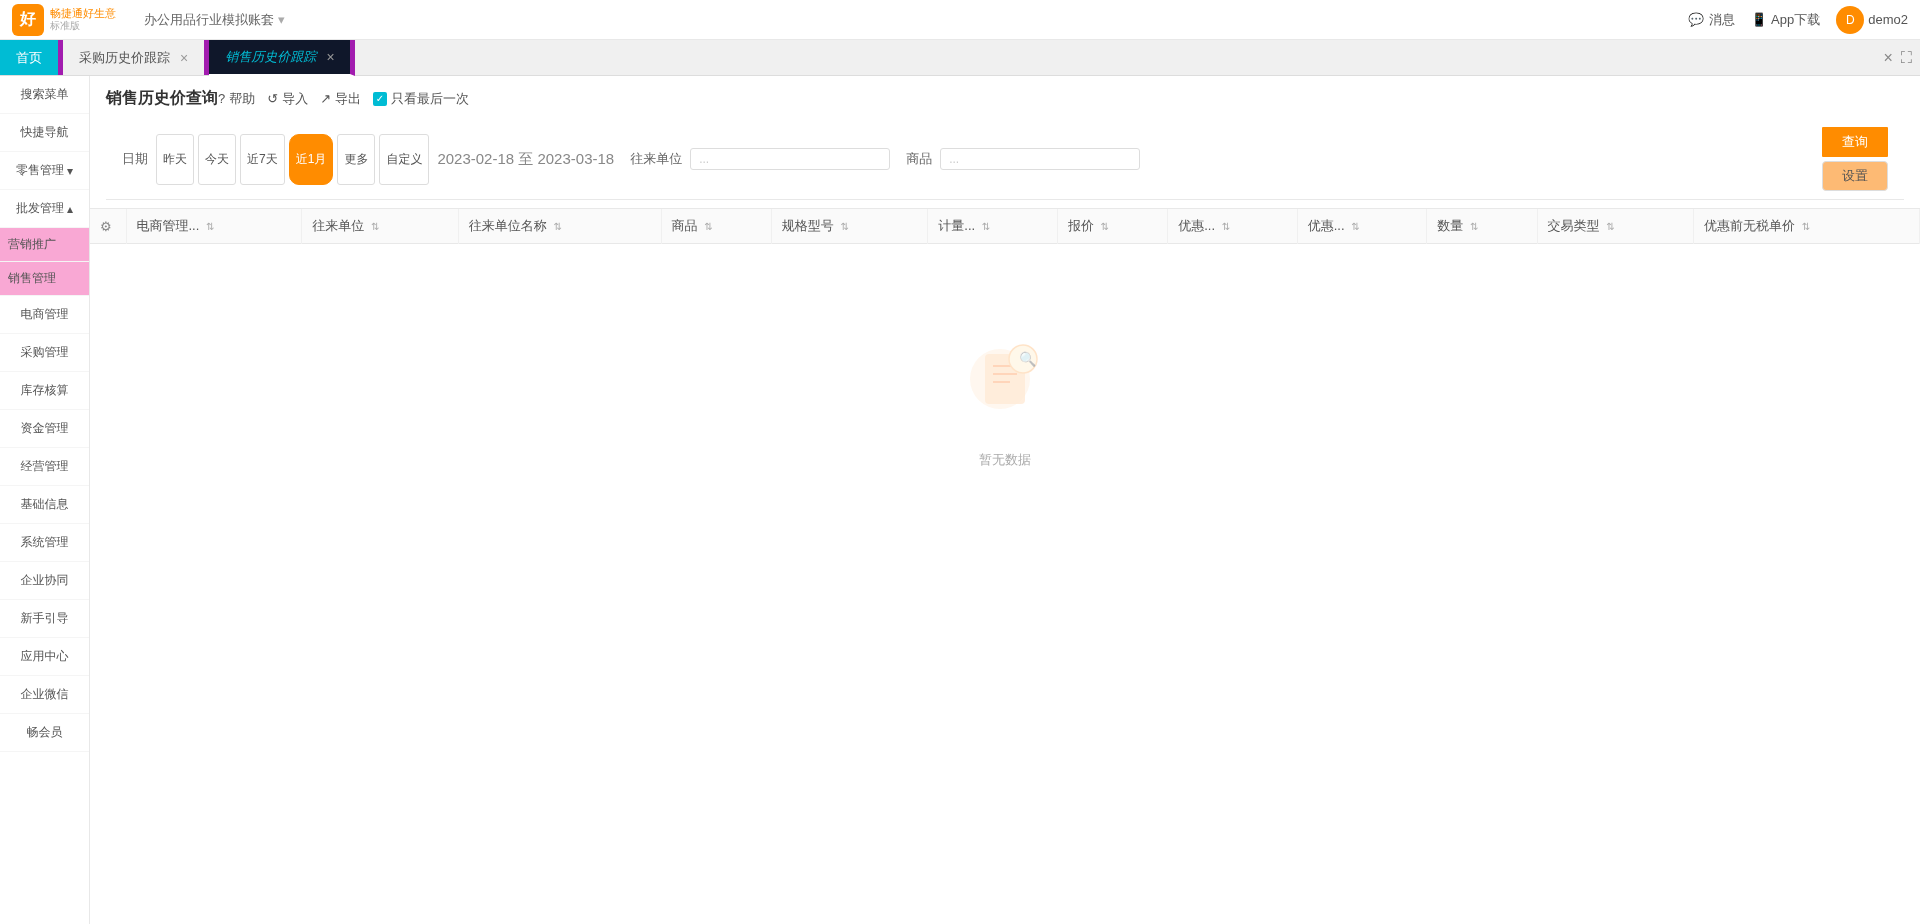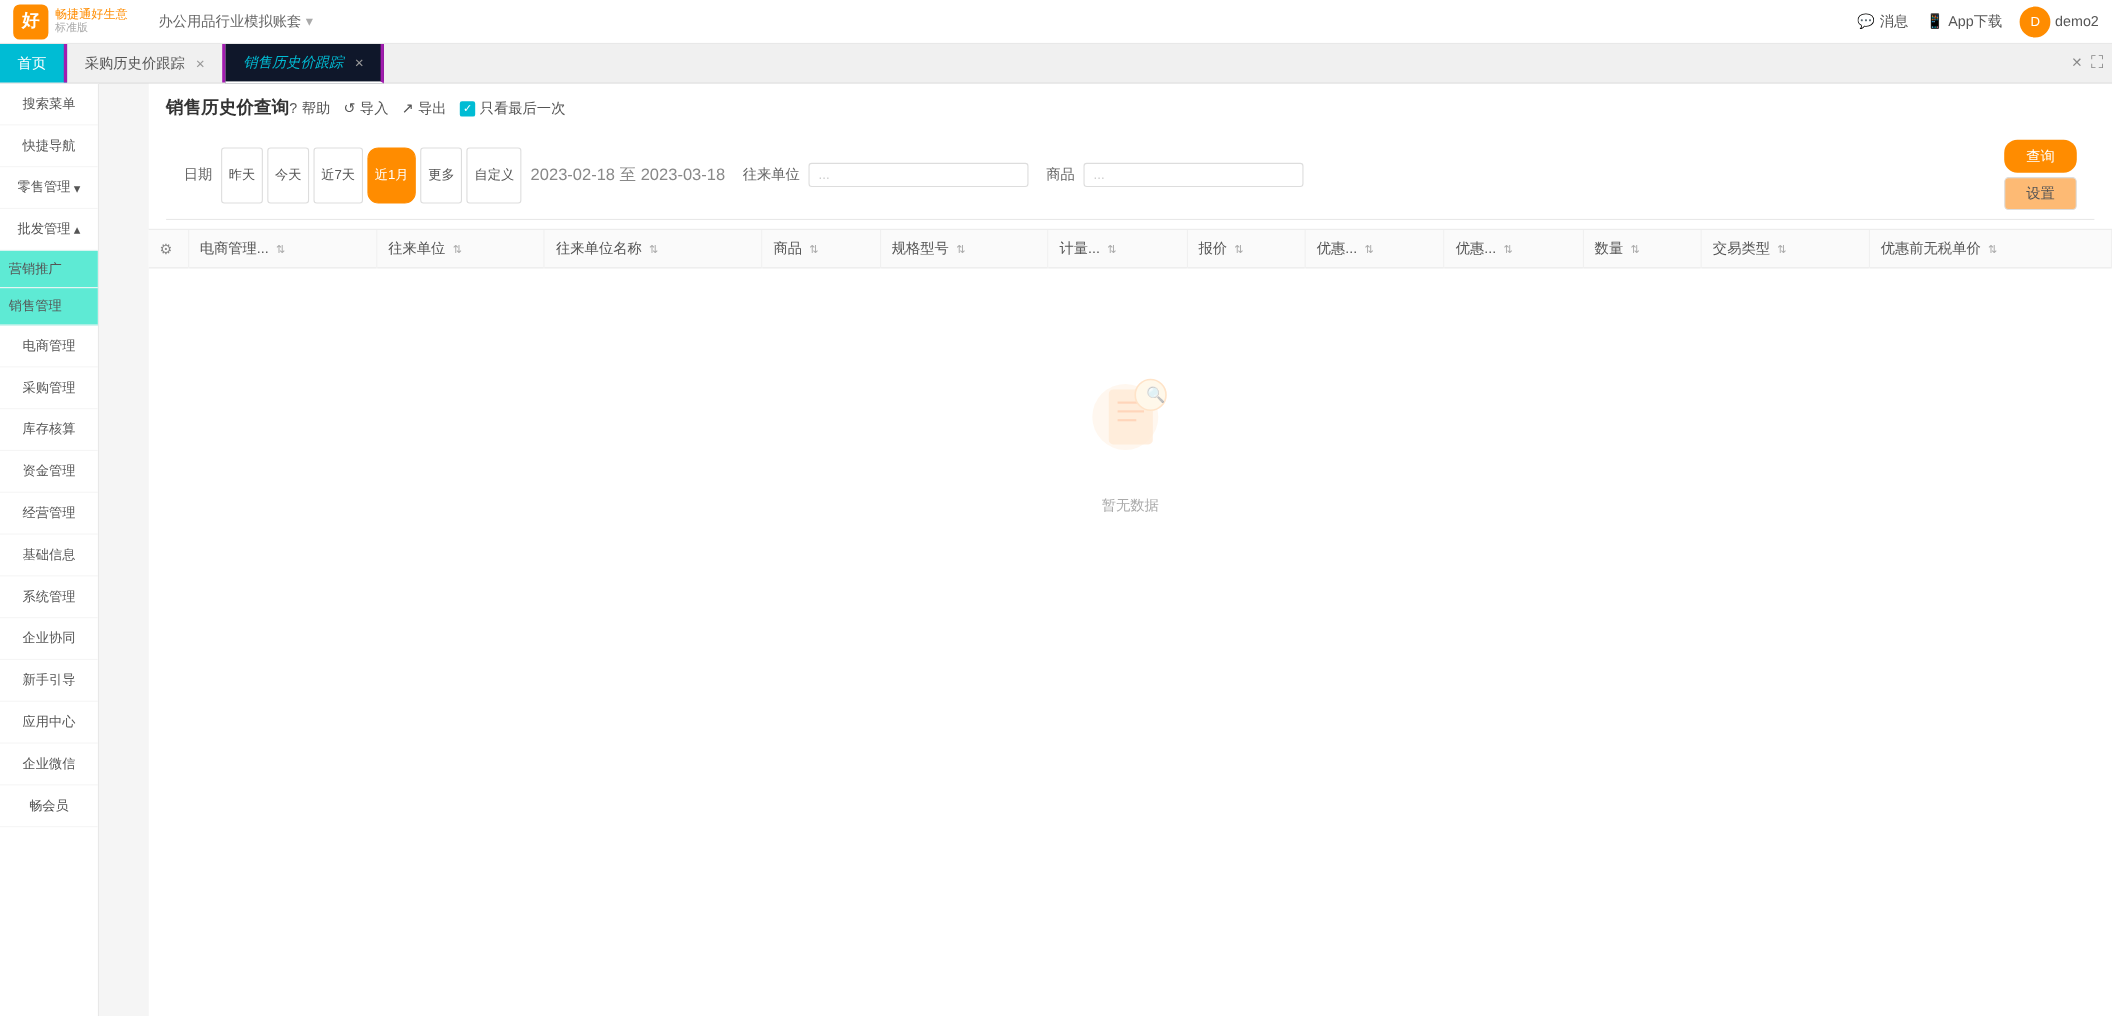--- a/index.html
+++ b/index.html
@@ -11,35 +11,35 @@
     .logo-area { display: flex; align-items: center; gap: 6px; }
     .logo-icon { width: 32px; height: 32px; background: #ff8c00; border-radius: 6px; display: flex; align-items: center; justify-content: center; color: white; font-size: 16px; font-weight: bold; }
     .logo-text { font-size: 11px; color: #ff8c00; line-height: 1.2; }
     .top-bar-title { display: flex; align-items: center; gap: 4px; color: #666; font-size: 13px; margin-left: 20px; }
     .top-bar-right { display: flex; align-items: center; gap: 16px; color: #555; font-size: 13px; }
     .top-bar-right .item { display: flex; align-items: center; gap: 4px; cursor: pointer; }
     .avatar { width: 28px; height: 28px; border-radius: 50%; background: #ff8c00; display: flex; align-items: center; justify-content: center; color: white; font-size: 12px; }
 
     
     .tab-bar { height: 36px; background: #f0f0f0; display: flex; align-items: stretch; border-bottom: 1px solid #ddd; }
-    .tab { display: flex; align-items: center; padding: 0 16px; cursor: pointer; font-size: 13px; color: #555; border-right: 3px solid #a21caf; gap: 6px; white-space: nowrap; }
+    .tab { display: flex; align-items: center; padding: 0 16px; cursor: pointer; font-size: 13px; color: #555; border-right: 5px solid #a21caf; gap: 6px; white-space: nowrap; }
     .tab.active { background: #0f172a; color: #00bcd4; border-bottom: 2px solid #fff; margin-bottom: -1px; font-style: italic; }
     .tab.home { background: #00bcd4; color: #fff; font-weight: 500; }
     .tab .close-btn { font-size: 14px; color: #999; cursor: pointer; margin-left: 4px; }
     .tab-bar-actions { margin-left: auto; display: flex; align-items: center; padding: 0 8px; gap: 8px; }
     .tab-bar-actions span { cursor: pointer; color: #888; font-size: 16px; }
 
     
-    .main-layout { display: flex; flex: 1; overflow: hidden; gap: 45px; }
+    .main-layout { display: flex; flex: 1; overflow: hidden; }
 
     
     .sidebar { width: 90px; background: #fff; border-right: 1px solid #e8e8e8; display: flex; flex-direction: column; overflow-y: auto; }
     .sidebar-item { padding: 10px 4px; text-align: center; cursor: pointer; font-size: 12px; color: #555; border-bottom: 1px solid #f5f5f5; transition: background 0.2s; }
     .sidebar-item-with-arrow { display: flex; align-items: center; justify-content: center; gap: 3px; }
-    .sidebar-subsection { padding: 8px 8px; font-size: 12px; color: #555; cursor: pointer; border-bottom: 1px solid #f5f5f5; background: #5eead4; }
+    .sidebar-subsection { padding: 8px 8px; font-size: 12px; color: #555; cursor: pointer; border-bottom: 1px solid #f5f5f5; background: #f9a8d4; }
 
     
     .content { flex: 1; display: flex; flex-direction: column; overflow: hidden; background: #f5f5f5; }
 
     
     .page-header { background: #fff; padding: 12px 16px 8px 16px; border-bottom: 1px solid #e8e8e8; }
     .page-title-row { display: flex; align-items: center; margin-bottom: 10px; }
     .page-title { font-size: 16px; font-weight: 600; color: #333; }
     .page-actions { display: flex; align-items: center; gap: 12px; font-size: 13px; color: #555; }
     .page-actions .action { display: flex; align-items: center; gap: 4px; cursor: pointer; }
@@ -48,21 +48,21 @@
 
     
     .filter-bar { background: #fff; padding: 8px 16px; border-bottom: 1px solid #e8e8e8; display: flex; align-items: center; gap: 16px; flex-wrap: wrap; }
     .filter-group { display: flex; align-items: center; gap: 8px; }
     .filter-label { color: #666; font-size: 13px; white-space: nowrap; }
     .date-btns { display: flex; align-items: center; gap: 4px; }
     .date-btn { padding: 16px 6px; border: 1px solid #ddd; border-radius: 3px; cursor: pointer; font-size: 12px; color: #555; background: #fff; }
     .date-btn.active { background: #ff8c00; color: white; border-color: #ff8c00; border-radius: 10px; }
     .date-range-text { color: #888; font-size: 15px; }
     .filter-input { display: flex; align-items: center; border: 1px solid #ddd; border-radius: 3px; padding: 3px 8px; font-size: 13px; color: #333; min-width: 200px; background: #fff; }
-    .query-btn { background: #ff8c00; color: white; border: none; border-radius: 12px; padding: 6px 20px; font-size: 13px; cursor: pointer; font-weight: 500; }
+    .query-btn { background: #ff8c00; color: white; border: none; border-radius: 1px; padding: 6px 20px; font-size: 13px; cursor: pointer; font-weight: 500; }
     .settings-btn { background: #fdba74; color: #555; border: 1px solid #ddd; border-radius: 4px; padding: 5px 16px; font-size: 13px; cursor: pointer; }
     .filter-actions { display: flex; flex-direction: column; gap: 4px; margin-left: auto; }
 
     
     .table-container { flex: 1; overflow: auto; background: #fff; margin: 0; }
     .data-table { width: 100%; border-collapse: collapse; font-size: 13px; }
     .data-table thead tr { background: #fafafa; border-bottom: 1px solid #e8e8e8; }
     .data-table th { padding: 8px 10px; text-align: left; color: #555; font-weight: 500; border-right: 1px solid #f0f0f0; white-space: nowrap; cursor: pointer; user-select: none; }
     .data-table th .sort-arrows { color: #aaa; font-size: 10px; margin-left: 3px; }
     .settings-col { width: 36px; text-align: center; }

